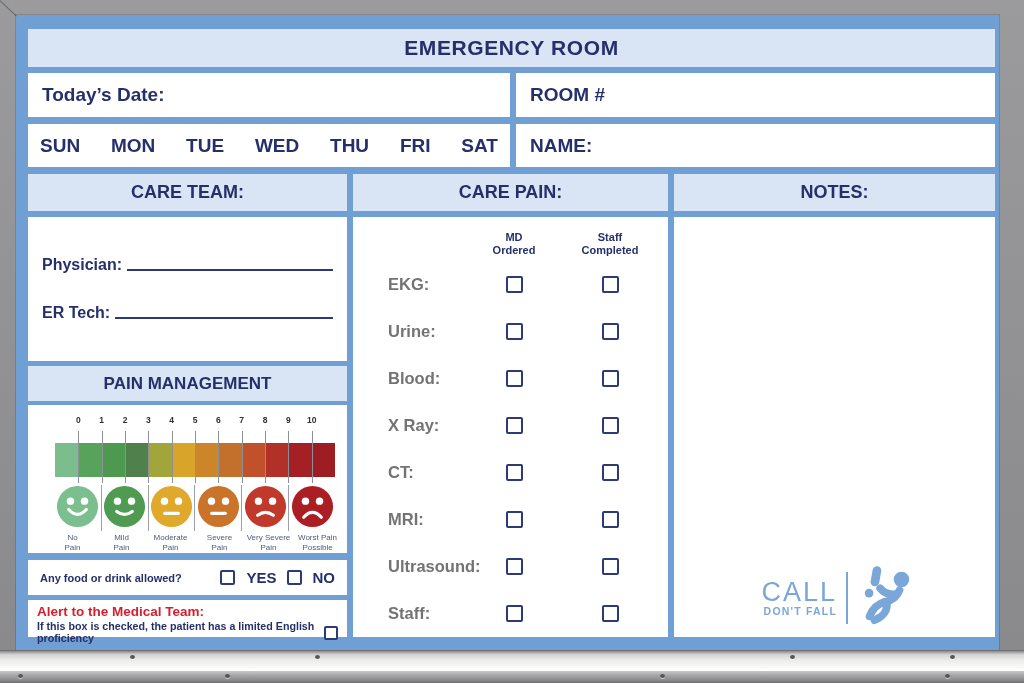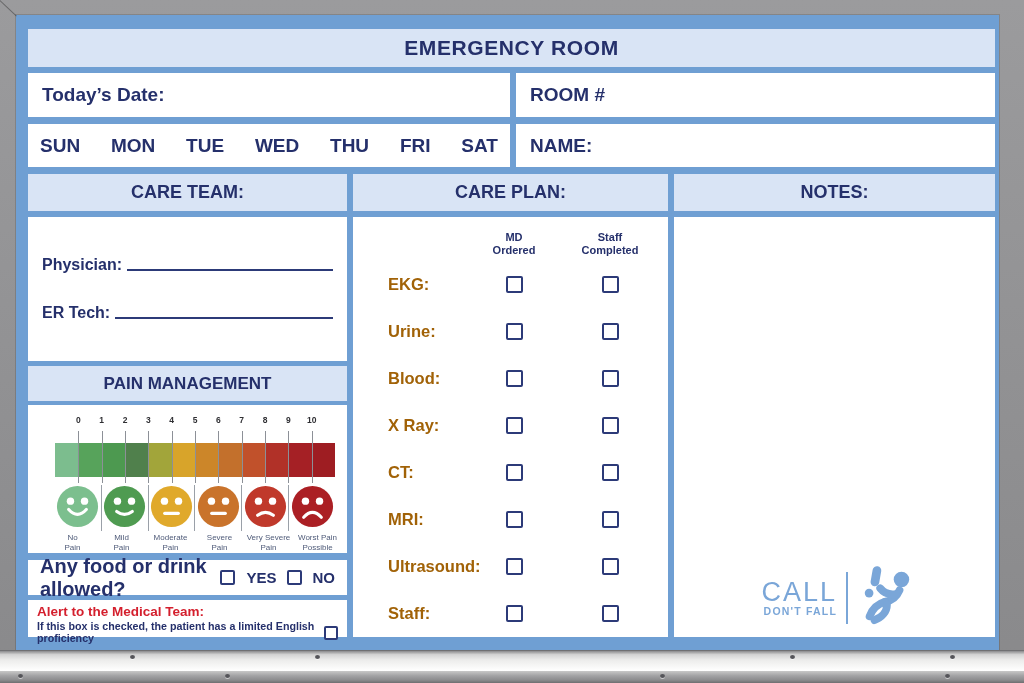--- a/index.html
+++ b/index.html
@@ -39,38 +39,38 @@
   .ps-tick{position:absolute;top:0;bottom:0;width:1px;background:#8c9097;}
   .ps-faces{position:absolute;left:27px;top:80px;width:280px;height:46px;display:flex;}
   .ps-face-cell{flex:1;display:flex;justify-content:center;align-items:flex-start;}
   .ps-face-cell:not(:last-child){border-right:1px solid #9aa0a8;}
   .ps-labels{position:absolute;left:20px;top:128px;width:294px;display:flex;}
   .ps-label{flex:1;text-align:center;font-size:8px;line-height:1.3;color:#4e5a78;white-space:pre-line;}
 
   .cb{display:inline-block;box-sizing:border-box;width:15px;height:15px;border:2px solid #2c3a78;border-radius:2px;background:#fff;flex:none;}
 
   .food-box{left:12px;top:545px;width:319px;height:35px;display:flex;align-items:center;padding:0 12px;}
-  .food-q{font-size:20px;font-weight:bold;}
+  .food-q{font-size:11px;font-weight:bold;}
   .food-cb{margin-left:auto;}
   .food-cb2{margin-left:10px;}
   .food-opt{font-size:15px;font-weight:bold;margin-left:11px;}
 
   .alert-box{left:12px;top:585px;width:319px;height:37px;padding:4px 9px 0 9px;}
   .alert-title{color:#d41f2d;font-weight:bold;font-size:13.5px;line-height:1.2;}
   .alert-row{display:flex;align-items:center;margin-top:1px;}
   .alert-text{font-size:10.7px;font-weight:bold;line-height:1.1;}
   .alert-cb{margin-left:auto;width:14px;height:14px;}
 
   .plan-box{left:337px;top:202px;width:315px;height:420px;}
   .plan-col-hdr{position:absolute;top:14px;transform:translateX(-50%);font-size:11px;font-weight:bold;text-align:center;line-height:1.2;white-space:pre-line;color:#25306b;}
   .plan-col-1{left:161px;}
   .plan-col-2{left:257px;}
   .plan-rows{position:absolute;left:0;top:44px;right:0;}
   .plan-row{display:flex;align-items:center;height:47px;padding-left:35px;}
-  .plan-label{width:118px;font-size:16.5px;font-weight:bold;color:#a16207;}
+  .plan-label{width:118px;font-size:16.5px;font-weight:bold;color:#737373;}
   .plan-cb{width:17px;height:17px;}
   .plan-cb-2{margin-left:79px;}
 
   .notes-box{left:658px;top:202px;width:321px;height:420px;}
   .logo{position:absolute;right:80px;bottom:6px;display:flex;align-items:center;}
   .logo-text{text-align:right;line-height:1;}
   .logo-call{font-size:27px;letter-spacing:2px;}
   .logo-dontfall{font-size:10.5px;font-weight:bold;letter-spacing:1.2px;margin-top:0;}
   .logo-divider{width:2px;height:52px;margin:0 9px;}
 
@@ -103,21 +103,21 @@
         <span class="day">WED</span>
         <span class="day">THU</span>
         <span class="day">FRI</span>
         <span class="day">SAT</span>
       </div>
     <div class="box white name-box">
       <span>NAME:</span>
     </div>
 
     <div class="box hdr ct-hdr">CARE TEAM:</div>
-    <div class="box hdr cp-hdr">CARE PLAN:</div>
+    <div class="box hdr cp-hdr">CARE PAIN:</div>
     <div class="box hdr nt-hdr">NOTES:</div>
 
     <div class="box white care-team" id="care-team">
         <div class="ct-row">
           <span class="ct-label">Physician:</span>
           <span class="ct-line"></span>
         </div>
         <div class="ct-row">
           <span class="ct-label">ER Tech:</span>
           <span class="ct-line"></span>

